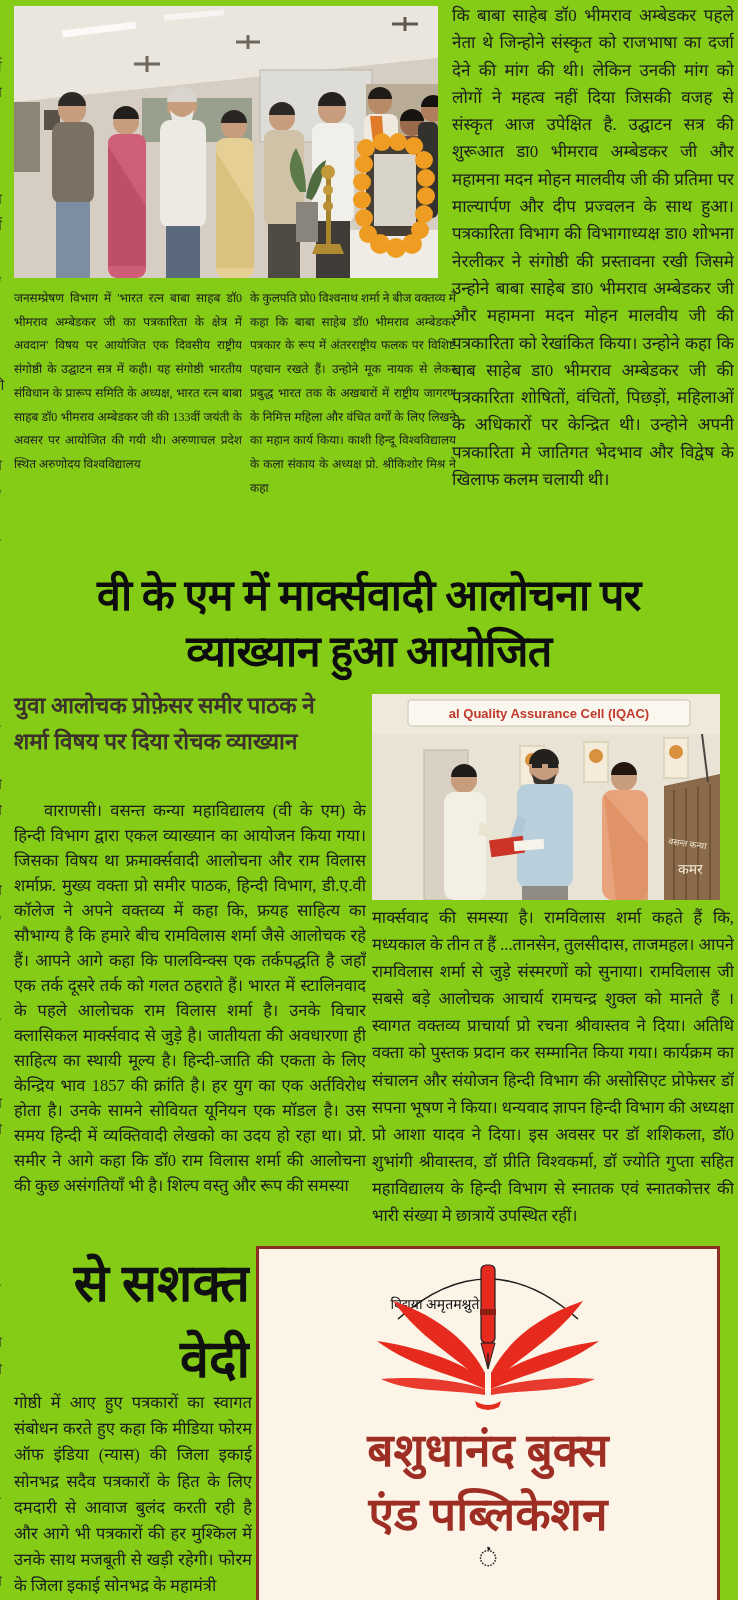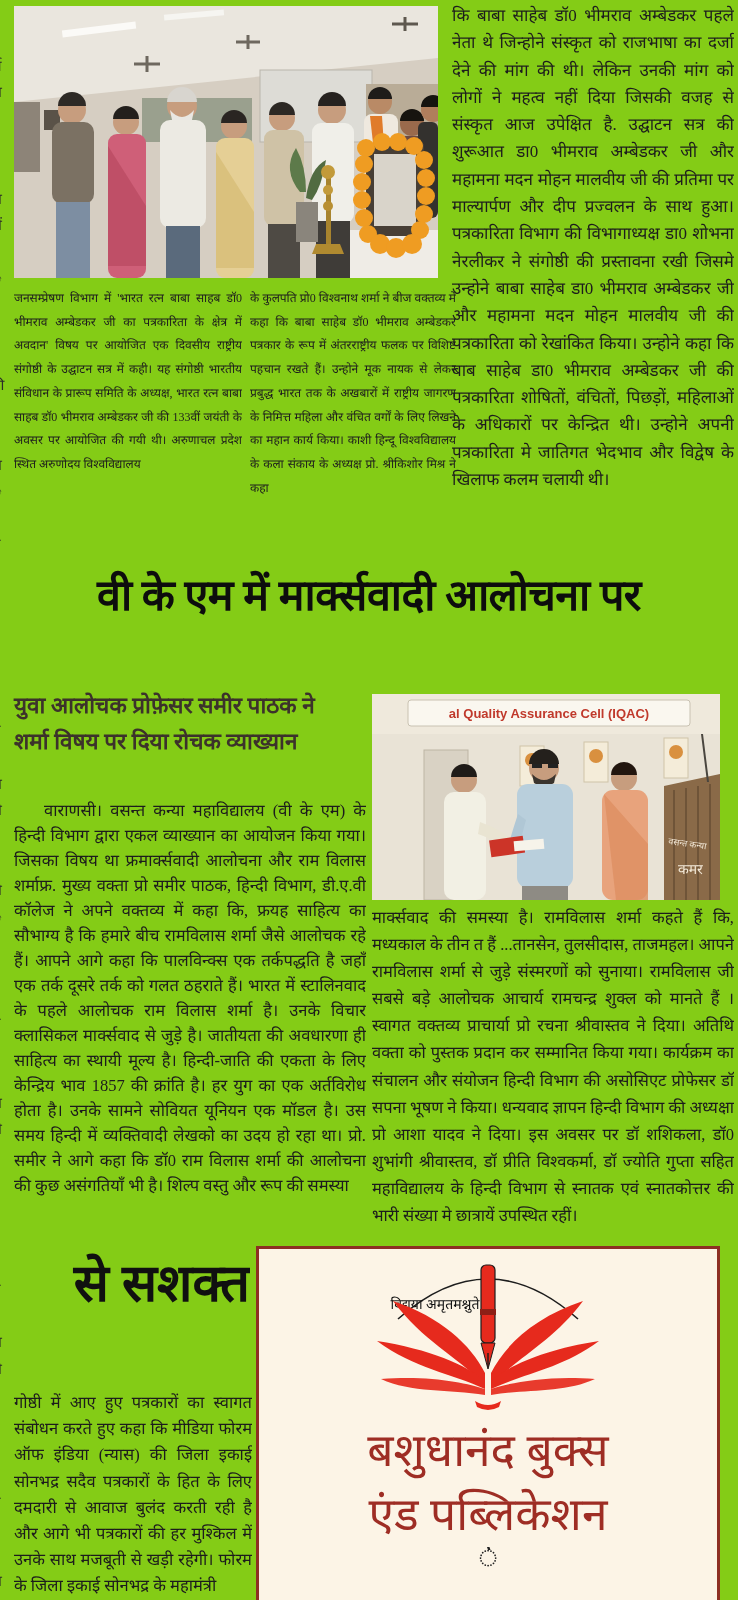--- a/index.html
+++ b/index.html
@@ -49,21 +49,21 @@
   .bl-body{position:absolute;left:14px;top:1390px;width:238px;height:210px;
     font-size:16.5px;line-height:26.2px;text-align:justify;overflow:hidden;font-family:Liberation Serif, serif;}
 
   
   .ad-box{
     position:absolute;left:256px;top:1246px;width:464px;height:380px;
     background:#fcf4e6;border:3px solid #8d2f23;box-sizing:border-box;
     text-align:center;
   }
   .ad-logo{margin-top:8px;}
-  .ad-line{font-weight:normal;color:#9e2d24;font-size:46px;line-height:64px;
+  .ad-line{font-weight:bold;color:#9e2d24;font-size:46px;line-height:64px;
     font-family:"Liberation Serif","DejaVu Sans",sans-serif;}
   .ad-partial{display:block;color:#222;font-size:34px;line-height:20px;height:22px;overflow:hidden;}
 </style>
 </head>
 <body>
 
 <div class="page">
 
   <div class="edge-strip">
     <div>र्ति
@@ -236,20 +236,21 @@
       </g>
     </g>
   </svg>
 
   <div class="top-col col-right">कि बाबा साहेब डॉ0 भीमराव अम्बेडकर पहले नेता थे जिन्होने संस्कृत को राजभाषा का दर्जा देने की मांग की थी। लेकिन उनकी मांग को लोगों ने महत्व नहीं दिया जिसकी वजह से संस्कृत आज उपेक्षित है. उद्घाटन सत्र की शुरूआत डा0 भीमराव अम्बेडकर जी और महामना मदन मोहन मालवीय जी की प्रतिमा पर माल्यार्पण और दीप प्रज्वलन के साथ हुआ। पत्रकारिता विभाग की विभागाध्यक्ष डा0 शोभना नेरलीकर ने संगोष्ठी की प्रस्तावना रखी जिसमे उन्होने बाबा साहेब डा0 भीमराव अम्बेडकर जी और महामना मदन मोहन मालवीय जी की पत्रकारिता को रेखांकित किया। उन्होने कहा कि बाब साहेब डा0 भीमराव अम्बेडकर जी की पत्रकारिता शोषितों, वंचितों, पिछड़ों, महिलाओं के अधिकारों पर केन्द्रित थी। उन्होने अपनी पत्रकारिता मे जातिगत भेदभाव और विद्वेष के खिलाफ कलम चलायी थी।</div>
   <div class="top-col col-1">जनसम्प्रेषण विभाग में 'भारत रत्न बाबा साहब डॉ0 भीमराव अम्बेडकर जी का पत्रकारिता के क्षेत्र में अवदान' विषय पर आयोजित एक दिवसीय राष्ट्रीय संगोष्ठी के उद्घाटन सत्र में कही। यह संगोष्ठी भारतीय संविधान के प्रारूप समिति के अध्यक्ष, भारत रत्न बाबा साहब डॉ0 भीमराव अम्बेडकर जी की 133वीं जयंती के अवसर पर आयोजित की गयी थी।  अरुणाचल प्रदेश स्थित अरुणोदय विश्वविद्यालय</div>
   <div class="top-col col-2">के कुलपति प्रो0 विश्वनाथ शर्मा ने बीज वक्तव्य में कहा कि बाबा साहेब डॉ0 भीमराव अम्बेडकर पत्रकार के रूप में अंतरराष्ट्रीय फलक पर विशिष्ट पहचान रखते हैं। उन्होने मूक नायक से लेकर प्रबुद्ध भारत तक के अखबारों में राष्ट्रीय जागरण के निमित्त महिला और वंचित वर्गों के लिए लिखने का महान कार्य किया।  काशी हिन्दू विश्वविद्यालय के कला संकाय के अध्यक्ष प्रो. श्रीकिशोर मिश्र ने कहा</div>
 
   <div class="headline">
     <div>वी के एम में मार्क्सवादी आलोचना पर</div>
+    <div>व्याख्यान हुआ आयोजित</div>
   </div>
 
   <div class="subhead">
     <div>युवा आलोचक प्रोफ़ेसर समीर पाठक ने</div>
     <div>शर्मा विषय पर दिया रोचक व्याख्यान</div>
   </div>
 
   <svg class="photoB" viewBox="0 0 348 206">
     <rect x="0" y="0" width="348" height="206" fill="#e9e3d6"></rect>
     <rect x="0" y="0" width="348" height="40" fill="#efe9dc"></rect>
@@ -307,20 +308,23 @@
       <text x="306" y="180" font-size="14" fill="#f3e9d8" font-family="Liberation Serif, serif">कमर</text>
       <line x1="330" y1="40" x2="336" y2="88" stroke="#4a463f" stroke-width="2"></line>
     </g>
   </svg>
 
   <div class="body-left"><span class="indent"></span><span>वाराणसी। वसन्त कन्या महाविद्यालय (वी के एम) के हिन्दी विभाग द्वारा एकल व्याख्यान का आयोजन किया गया। जिसका विषय था फ्रमार्क्सवादी आलोचना और राम विलास शर्माफ्र. मुख्य वक्ता प्रो समीर पाठक, हिन्दी विभाग, डी.ए.वी कॉलेज  ने अपने वक्तव्य में कहा कि, फ्रयह साहित्य का सौभाग्य है कि हमारे बीच रामविलास शर्मा जैसे आलोचक रहे हैं।  आपने आगे कहा कि पालविन्क्स एक तर्कपद्धति है जहाँ एक तर्क दूसरे तर्क को गलत ठहराते हैं। भारत में स्टालिनवाद के पहले आलोचक राम विलास शर्मा है। उनके विचार क्लासिकल मार्क्सवाद से जुड़े है। जातीयता की अवधारणा ही साहित्य का स्थायी मूल्य है। हिन्दी-जाति की एकता के लिए केन्द्रिय भाव 1857 की क्रांति है। हर युग का एक अर्तविरोध होता है। उनके सामने सोवियत यूनियन एक मॉडल है। उस समय हिन्दी में व्यक्तिवादी लेखको का उदय हो रहा था।        प्रो. समीर ने आगे कहा कि डॉ0 राम विलास शर्मा की आलोचना की कुछ असंगतियाँ भी है। शिल्प वस्तु और रूप की समस्या</span></div>
   <div class="body-right">मार्क्सवाद की समस्या है। रामविलास शर्मा कहते हैं  कि, मध्यकाल के तीन त हैं ...तानसेन, तुलसीदास, ताजमहल। आपने  रामविलास शर्मा से जुड़े संस्मरणों को सुनाया। रामविलास जी सबसे बड़े आलोचक आचार्य रामचन्द्र शुक्ल को मानते हैं । स्वागत वक्तव्य प्राचार्या प्रो रचना श्रीवास्तव ने दिया। अतिथि वक्ता को पुस्तक प्रदान कर सम्मानित किया गया। कार्यक्रम का संचालन और संयोजन हिन्दी विभाग की असोसिएट प्रोफेसर डॉ सपना भूषण ने किया। धन्यवाद ज्ञापन हिन्दी विभाग की अध्यक्षा प्रो आशा यादव ने दिया। इस अवसर पर  डॉ शशिकला, डॉ0 शुभांगी श्रीवास्तव, डॉ प्रीति विश्वकर्मा, डॉ ज्योति गुप्ता सहित महाविद्यालय के हिन्दी विभाग से स्नातक एवं स्नातकोत्तर की भारी संख्या मे छात्रायें उपस्थित रहीं।</div>
 
   <div class="bl-head1">
     <span>से सशक्त</span>
+  </div>
+  <div class="bl-head2">
+    <span>वेदी</span>
   </div>
   <div class="bl-body">गोष्ठी में आए हुए पत्रकारों का स्वागत संबोधन करते हुए कहा कि मीडिया फोरम ऑफ इंडिया (न्यास) की जिला इकाई सोनभद्र सदैव पत्रकारों के हित के लिए दमदारी से आवाज बुलंद करती रही है और आगे भी पत्रकारों की हर मुश्किल में उनके साथ मजबूती से खड़ी रहेगी। फोरम के जिला इकाई सोनभद्र के महामंत्री</div>
 
   <div class="ad-box">
     <svg class="ad-logo" width="250" height="158" viewBox="0 0 250 158">
 
       <path d="M35,62 Q125,-18 215,62" fill="none" stroke="#1d1d1d" stroke-width="1.6"></path>
 
       <g>
         <rect x="118" y="8" width="14" height="78" rx="5" fill="#e62a1d" stroke="#1d1d1d" stroke-width="1.2"></rect>

